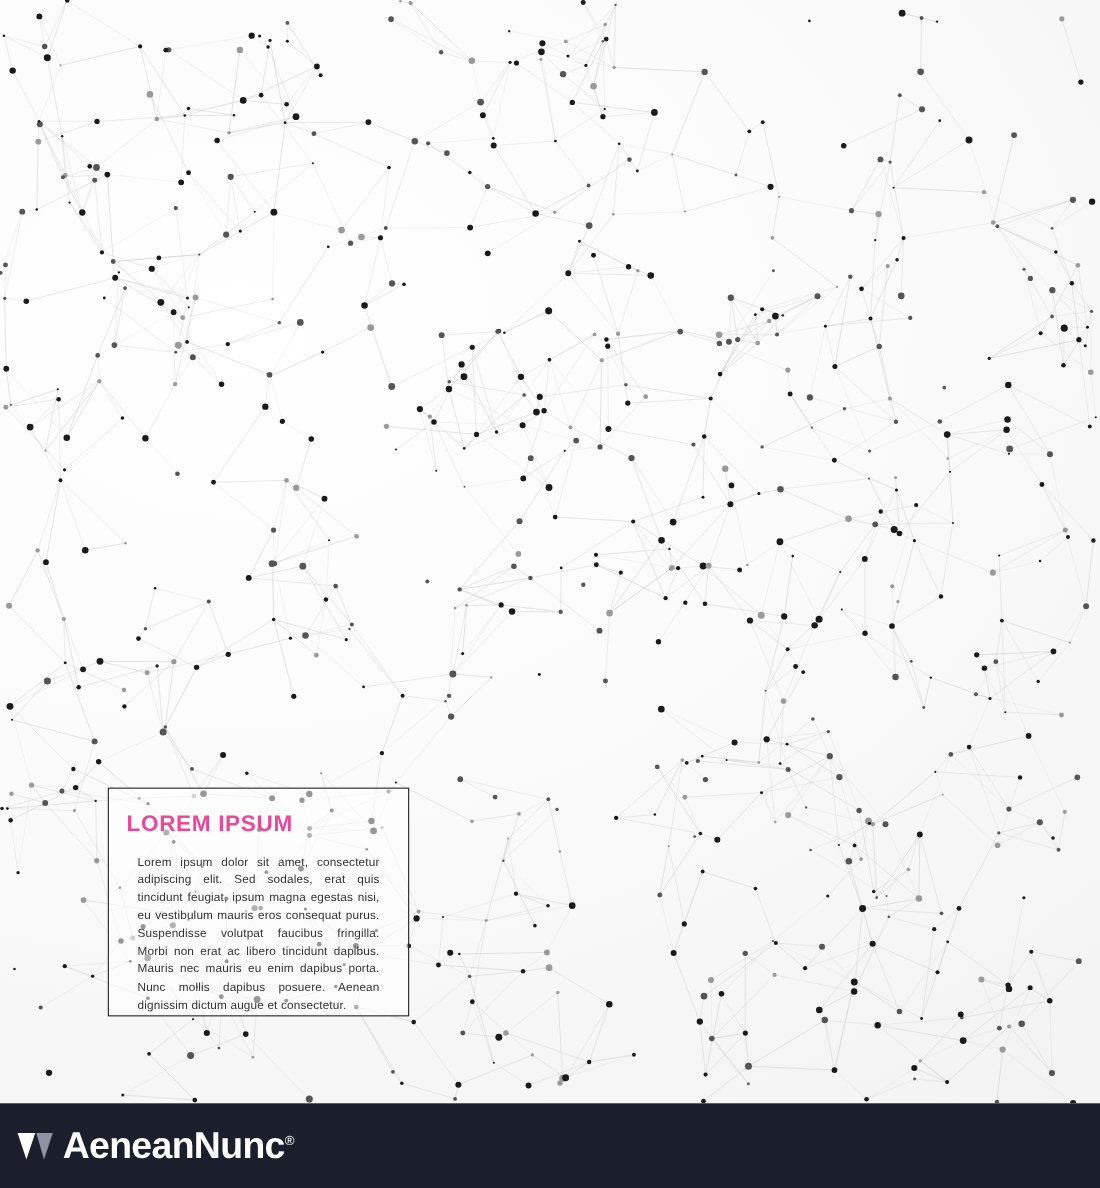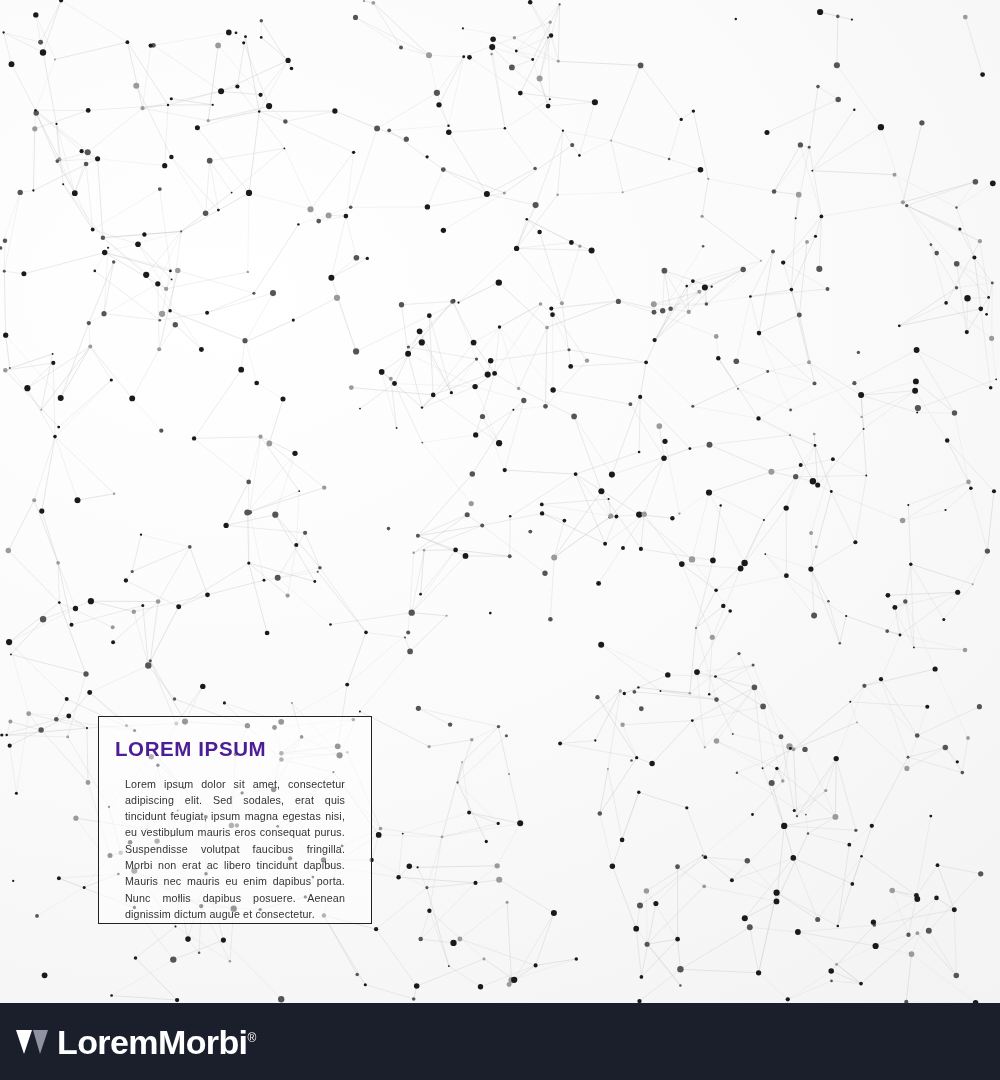--- a/index.html
+++ b/index.html
@@ -47,21 +47,21 @@
     height: 208px;
     border: 1px solid #222222;
     background: rgba(255,255,255,0.55);
     box-sizing: border-box;
     padding: 22px 16px 10px 16px;
   }
   #caption-title {
     font-size: 20.5px;
     font-weight: bold;
     letter-spacing: 0.6px;
-    color: #4c1d95;
+    color: #ec4899;
     margin: 0 0 16px 0;
     line-height: 1;
   }
   #caption-body {
     font-size: 10.7px;
     line-height: 16.3px;
     color: #333333;
     text-align: justify;
     margin: 10px;
     letter-spacing: 0.15px;
@@ -1963,17 +1963,17 @@
   </div>
 
   <div id="footer">
     <div id="logo">
       <span id="logo-mark">
         <svg width="36" height="36" viewBox="0 0 36 36">
           <polygon points="2,6 18,6 10,30" fill="#ffffff"></polygon>
           <polygon points="19,6 34,6 26,30" fill="#8d93a1"></polygon>
         </svg>
       </span>
-      <span id="logo-text"><span class="lt-dark">Lorem</span><span>Morbi</span><span id="logo-reg">®</span></span>
+      <span id="logo-text"><span class="lt-dark">Aenean</span><span>Nunc</span><span id="logo-reg">®</span></span>
     </div>
   </div>
 
 </div>
 
 </body></html>

